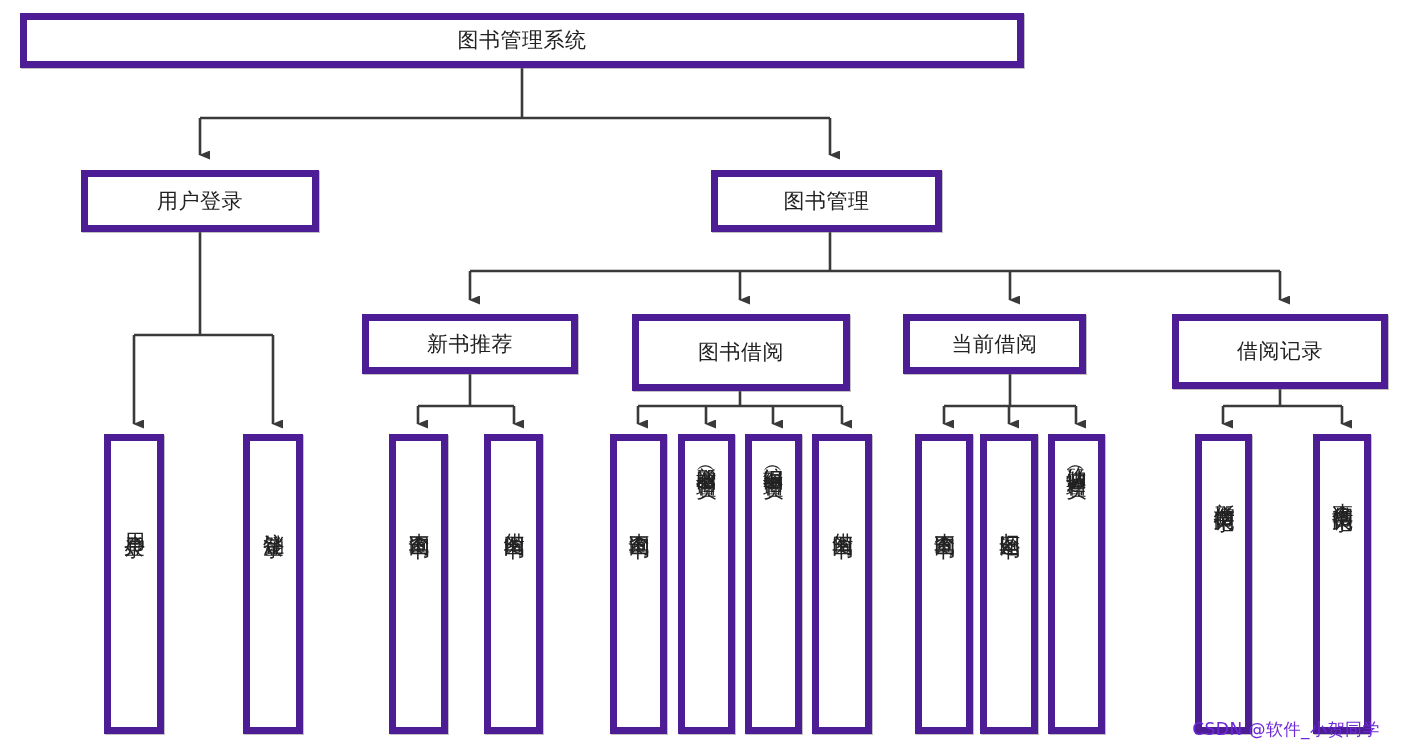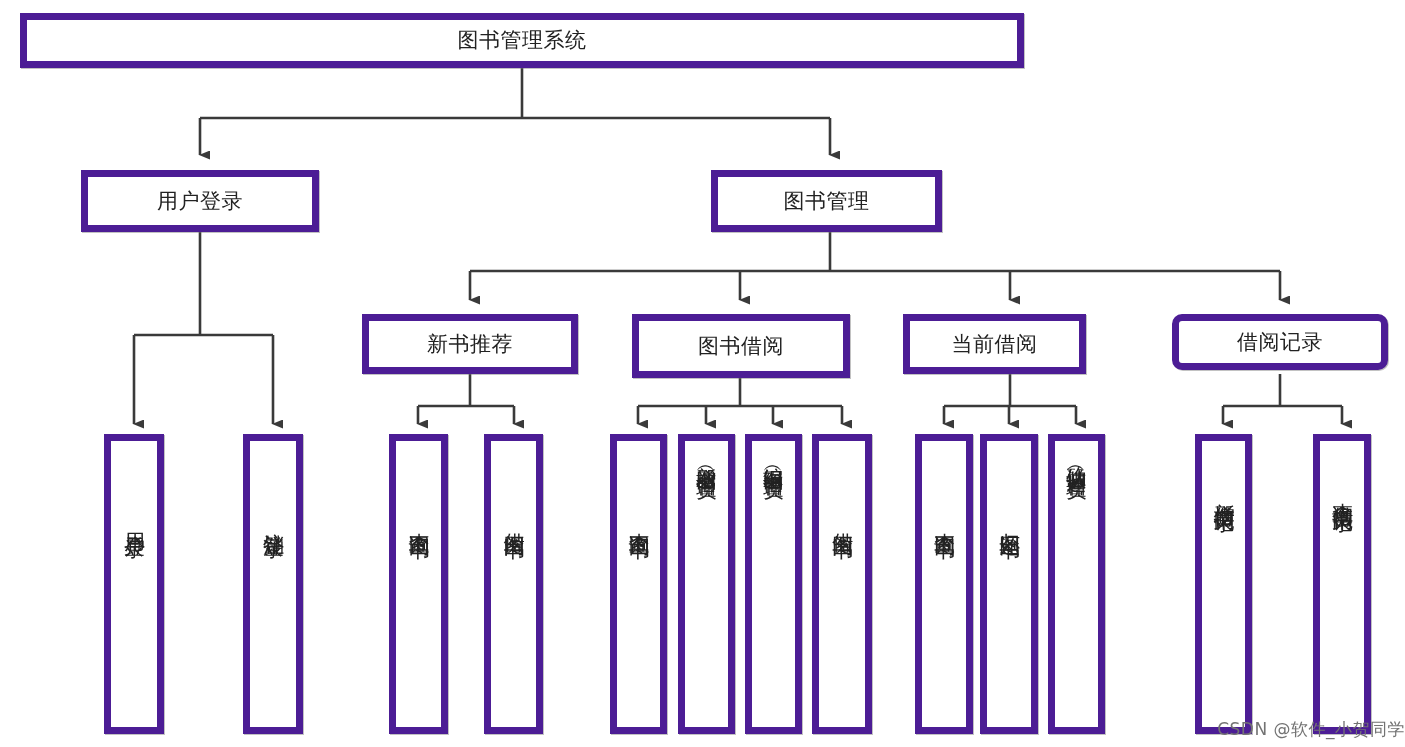--- a/index.html
+++ b/index.html
@@ -58,24 +58,24 @@
     line-height: 1.22;
     letter-spacing: 2px;
     white-space: pre-line;
     max-height: 100%;
   }
   .node.vert.tall .label {
     font-size: 20px;
   }
   #watermark {
     position: absolute;
-    right: 0;
+    right: 25px;
     bottom: 6px;
     font-size: 17px;
-    color: #737373;
+    color: #6d28d9;
     letter-spacing: 0.5px;
     user-select: none;
     white-space: nowrap;
   }
 </style>
 </head>
 <body>
 
 <div id="canvas">
 
@@ -136,27 +136,27 @@
   <div class="node horiz" style="left:81px; top:170px; width:238px; height:62px;">
     <span class="label">用户登录</span>
   </div>
   <div class="node horiz" style="left:711px; top:170px; width:231px; height:62px;">
     <span class="label">图书管理</span>
   </div>
 
   <div class="node horiz" style="left:362px; top:314px; width:216px; height:60px;">
     <span class="label">新书推荐</span>
   </div>
-  <div class="node horiz" style="left:632px; top:314px; width:218px; height:64px;">
+  <div class="node horiz" style="left:632px; top:314px; width:218px; height:77px;">
     <span class="label">图书借阅</span>
   </div>
   <div class="node horiz" style="left:903px; top:314px; width:183px; height:60px;">
     <span class="label">当前借阅</span>
   </div>
-  <div class="node horiz" style="left:1172px; top:314px; width:216px; height:56px;border-radius:10px;">
+  <div class="node horiz" style="left:1172px; top:314px; width:216px; height:75px;">
     <span class="label">借阅记录</span>
   </div>
 
   <div class="node vert" style="left:104px; top:434px; width:60px; height:300px; padding-top:75px;">
     <span class="label">用户登录</span>
   </div>
   <div class="node vert" style="left:243px; top:434px; width:60px; height:300px; padding-top:75px;">
     <span class="label">注销登录</span>
   </div>
 

